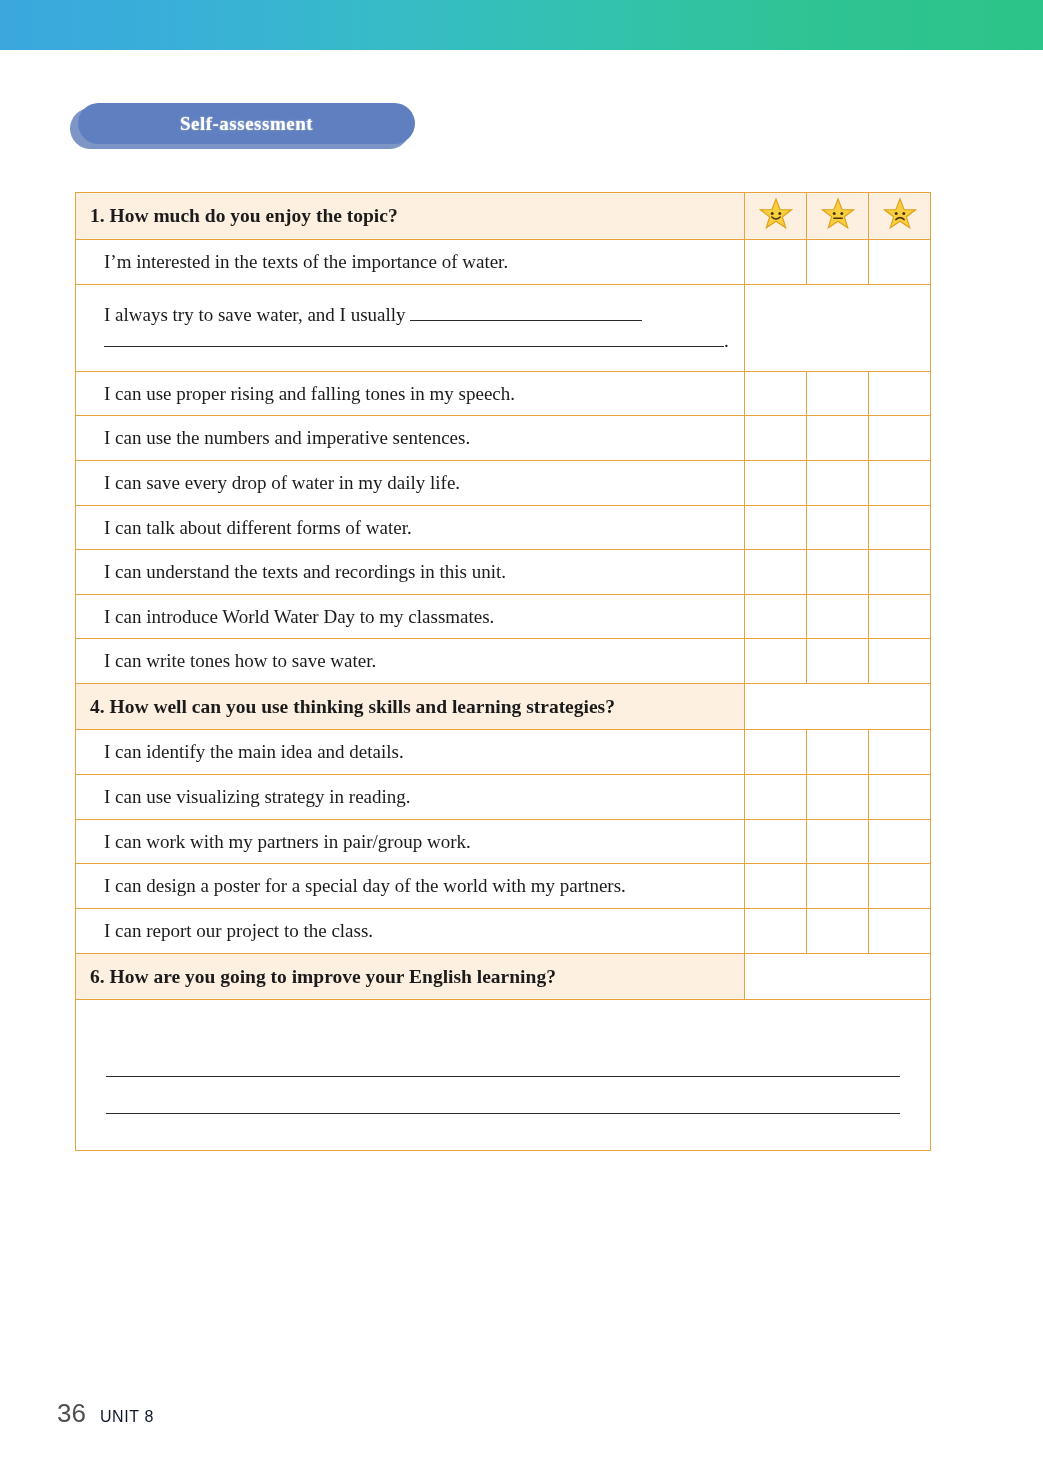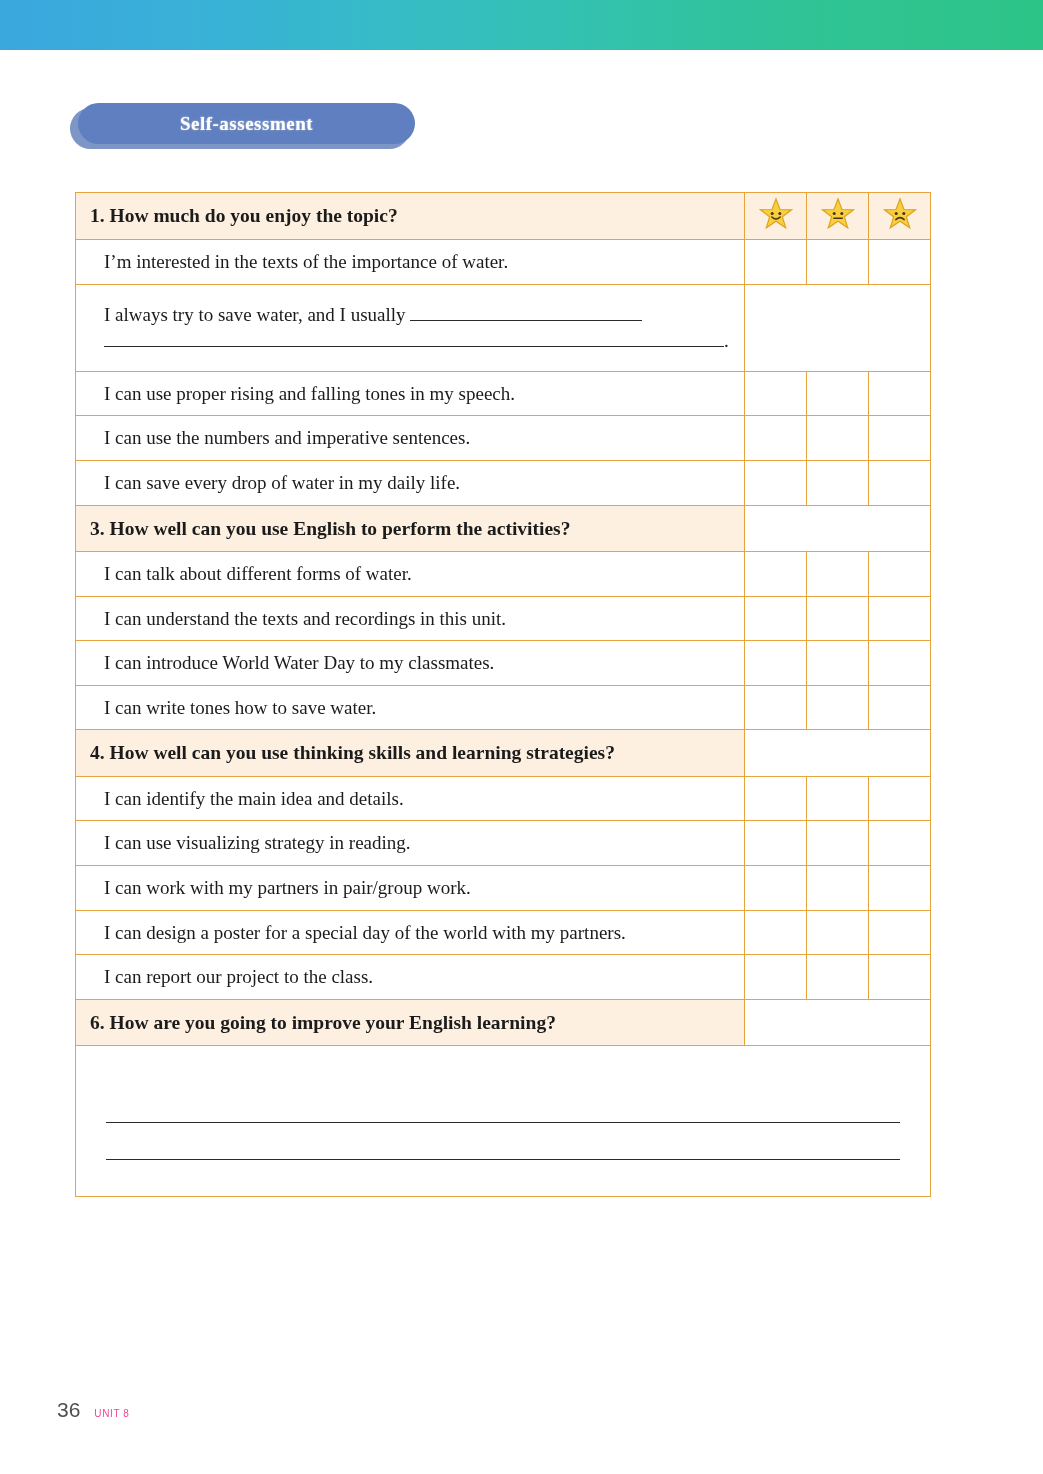--- a/index.html
+++ b/index.html
@@ -142,27 +142,27 @@
   .footer {
     position: absolute;
     left: 57px;
     top: 1398px;
     display: flex;
     align-items: baseline;
     gap: 14px;
   }
   .page-num {
     font-family: "Liberation Sans", sans-serif;
-    font-size: 21px;
+    font-size: 26px;
     color: #4f4f4f;
   }
   .unit-label {
     font-family: "Liberation Sans", sans-serif;
-    font-size: 10px;
-    color: #ec4899;
+    font-size: 16px;
+    color: #0f172a;
     letter-spacing: 0.6px;
   }
 </style>
 </head>
 <body>
 
 <div class="top-bar"></div>
 
 <div class="title-wrap">
   <div class="title-shadow"></div>
@@ -243,24 +243,20 @@
       <td class="blank-cell"></td>
     </tr>
     <tr>
       <td class="s-cell">I can save every drop of water in my daily life.</td>
       <td class="blank-cell"></td>
       <td class="blank-cell"></td>
       <td class="blank-cell"></td>
     </tr>
 
     <tr>
-      <td class="q-cell">3. How well can you use English to perform the activities?</td>
-      <td class="merged-cell" colspan="3"></td>
-    </tr>
-    <tr>
       <td class="s-cell">I can talk about different forms of water.</td>
       <td class="blank-cell"></td>
       <td class="blank-cell"></td>
       <td class="blank-cell"></td>
     </tr>
     <tr>
       <td class="s-cell">I can understand the texts and recordings in this unit.</td>
       <td class="blank-cell"></td>
       <td class="blank-cell"></td>
       <td class="blank-cell"></td>

